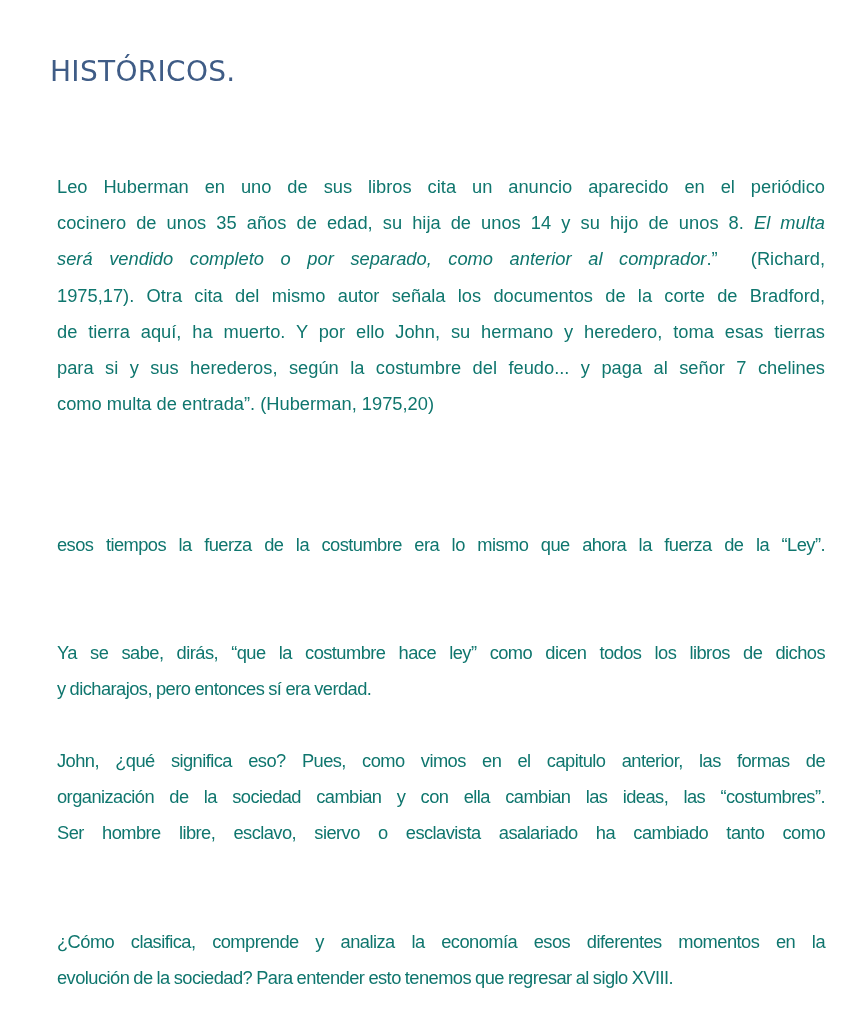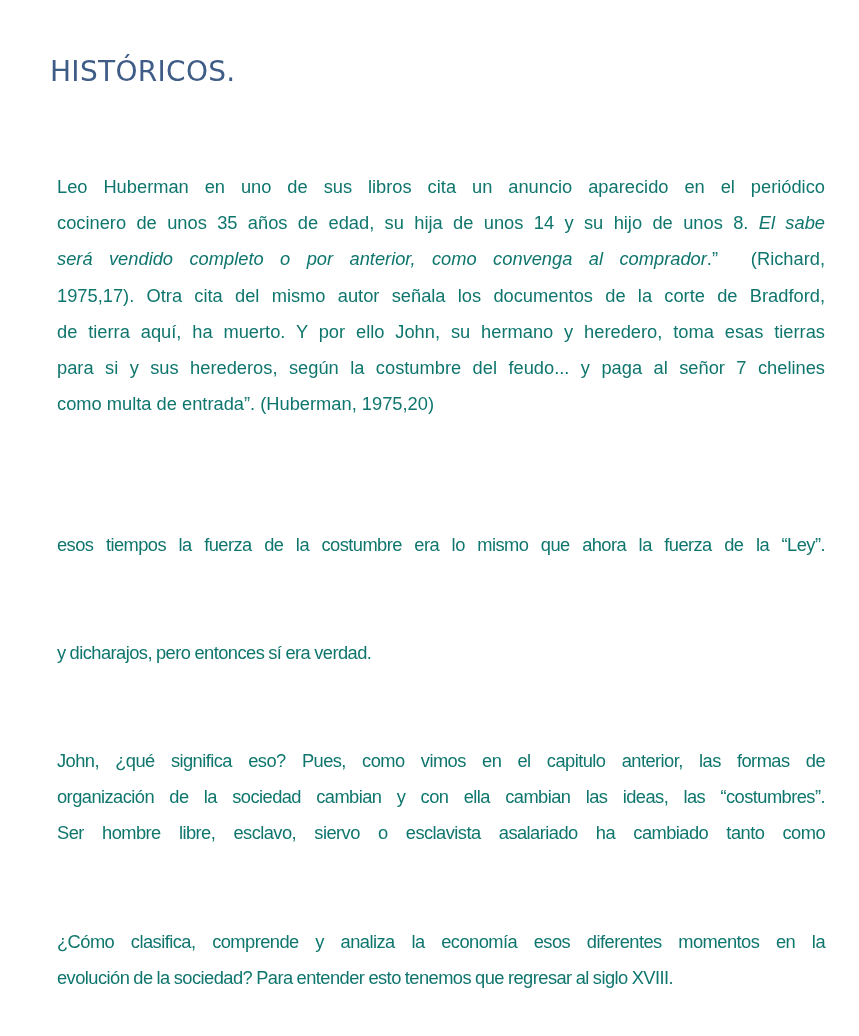--- a/index.html
+++ b/index.html
@@ -73,33 +73,34 @@
 <body>
 
 <div class="page">
 
   <h1 class="heading">
     <span class="hl">HISTÓRICOS.</span>
   </h1>
 
   <p class="para" id="p1">
     <span class="ln">Leo Huberman en uno de sus libros cita un anuncio aparecido en el periódico</span>
-    <span class="ln"><span>cocinero de unos 35 años de edad, su hija de unos 14 y su hijo de unos 8. </span><em>El sabe</em></span>
-    <span class="ln"><em>será vendido completo o por anterior, como convenga al comprador</em><span>.”  (Richard,</span></span>
+    <span class="ln"><span>cocinero de unos 35 años de edad, su hija de unos 14 y su hijo de unos 8. </span><em>El multa</em></span>
+    <span class="ln"><em>será vendido completo o por separado, como anterior al comprador</em><span>.”  (Richard,</span></span>
     <span class="ln">1975,17). Otra cita del mismo autor señala los documentos de la corte de Bradford,</span>
     <span class="ln">de tierra aquí, ha muerto. Y por ello John, su hermano y heredero,  toma esas tierras</span>
     <span class="ln">para si y sus herederos, según la costumbre del feudo... y paga al señor 7 chelines</span>
     <span class="ln last">como multa de entrada”. (Huberman, 1975,20)</span>
   </p>
 
   <p class="para narrow" id="p2">
     <span class="ln">esos tiempos la fuerza de la costumbre era lo mismo que ahora la fuerza de la “Ley”.</span>
   </p>
 
   <p class="para narrow" id="p3">
+    <span class="ln">Ya se sabe, dirás, “que la costumbre hace ley” como dicen todos los libros de dichos</span>
     <span class="ln last">y dicharajos, pero entonces sí era verdad.</span>
   </p>
 
   <p class="para narrow" id="p4">
     <span class="ln">John, ¿qué significa eso? Pues, como vimos en el capitulo anterior, las formas de</span>
     <span class="ln">organización de la sociedad cambian y con ella cambian las ideas, las “costumbres”.</span>
     <span class="ln">Ser hombre libre, esclavo, siervo o esclavista asalariado ha cambiado tanto como</span>
   </p>
 
   <p class="para narrow" id="p5">

